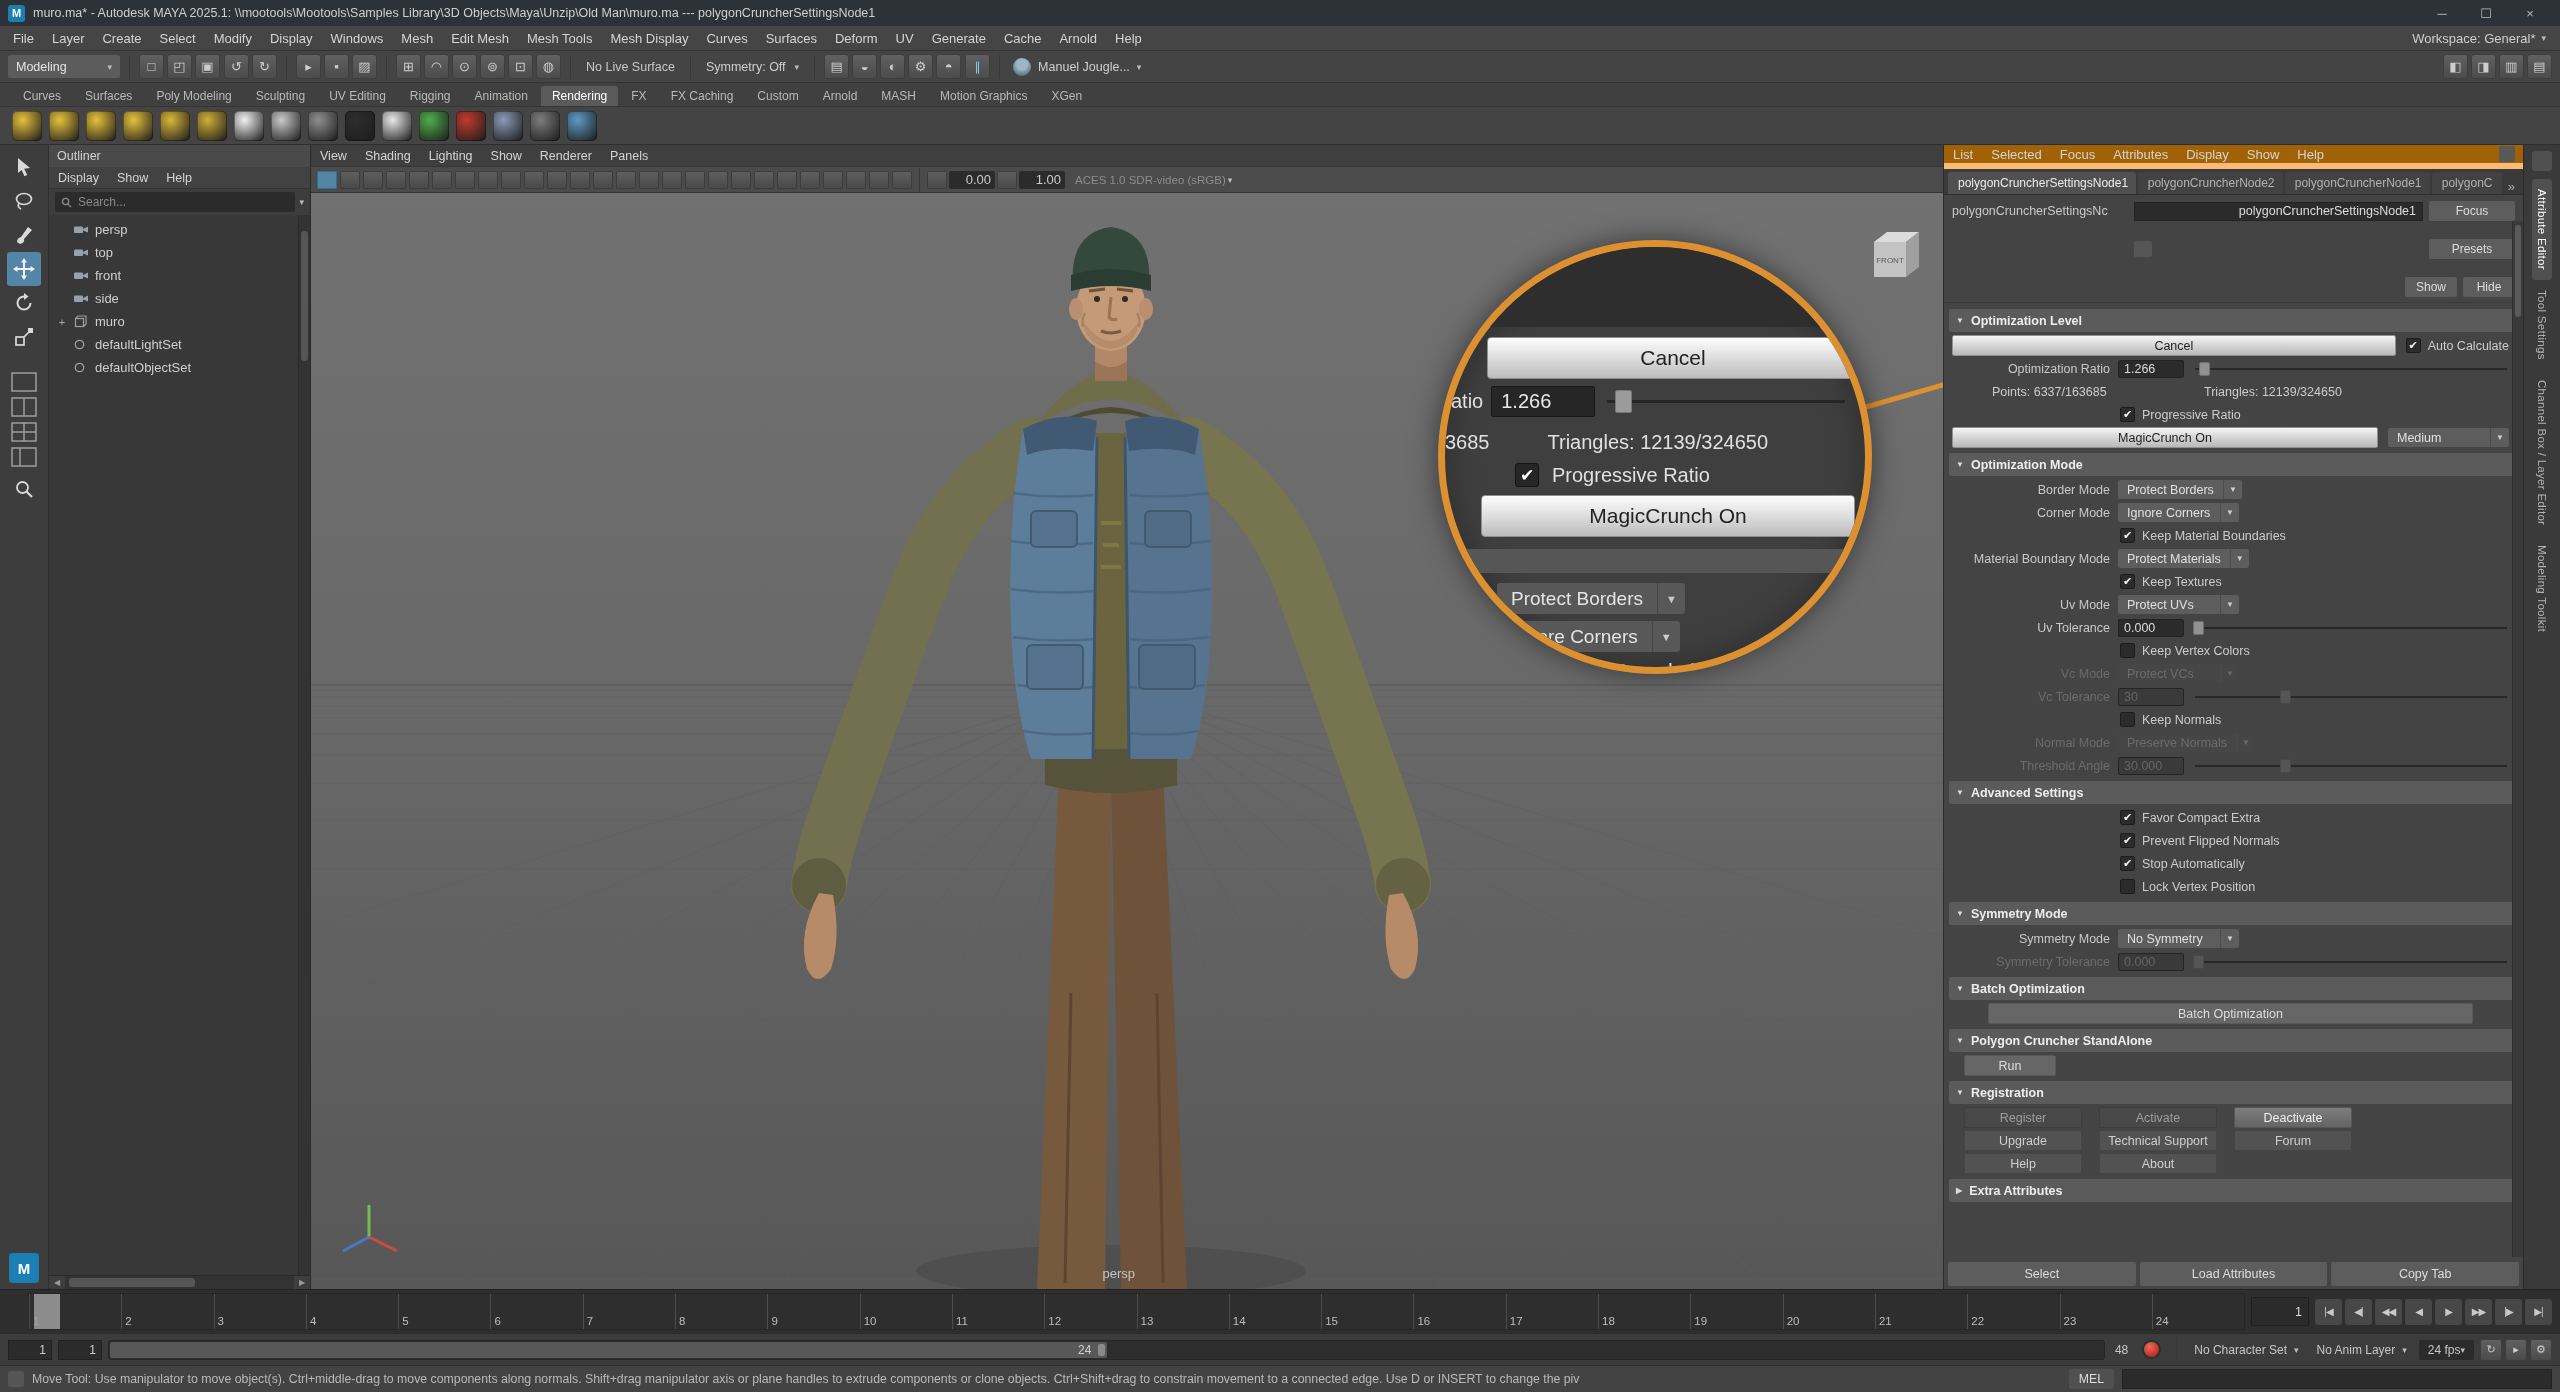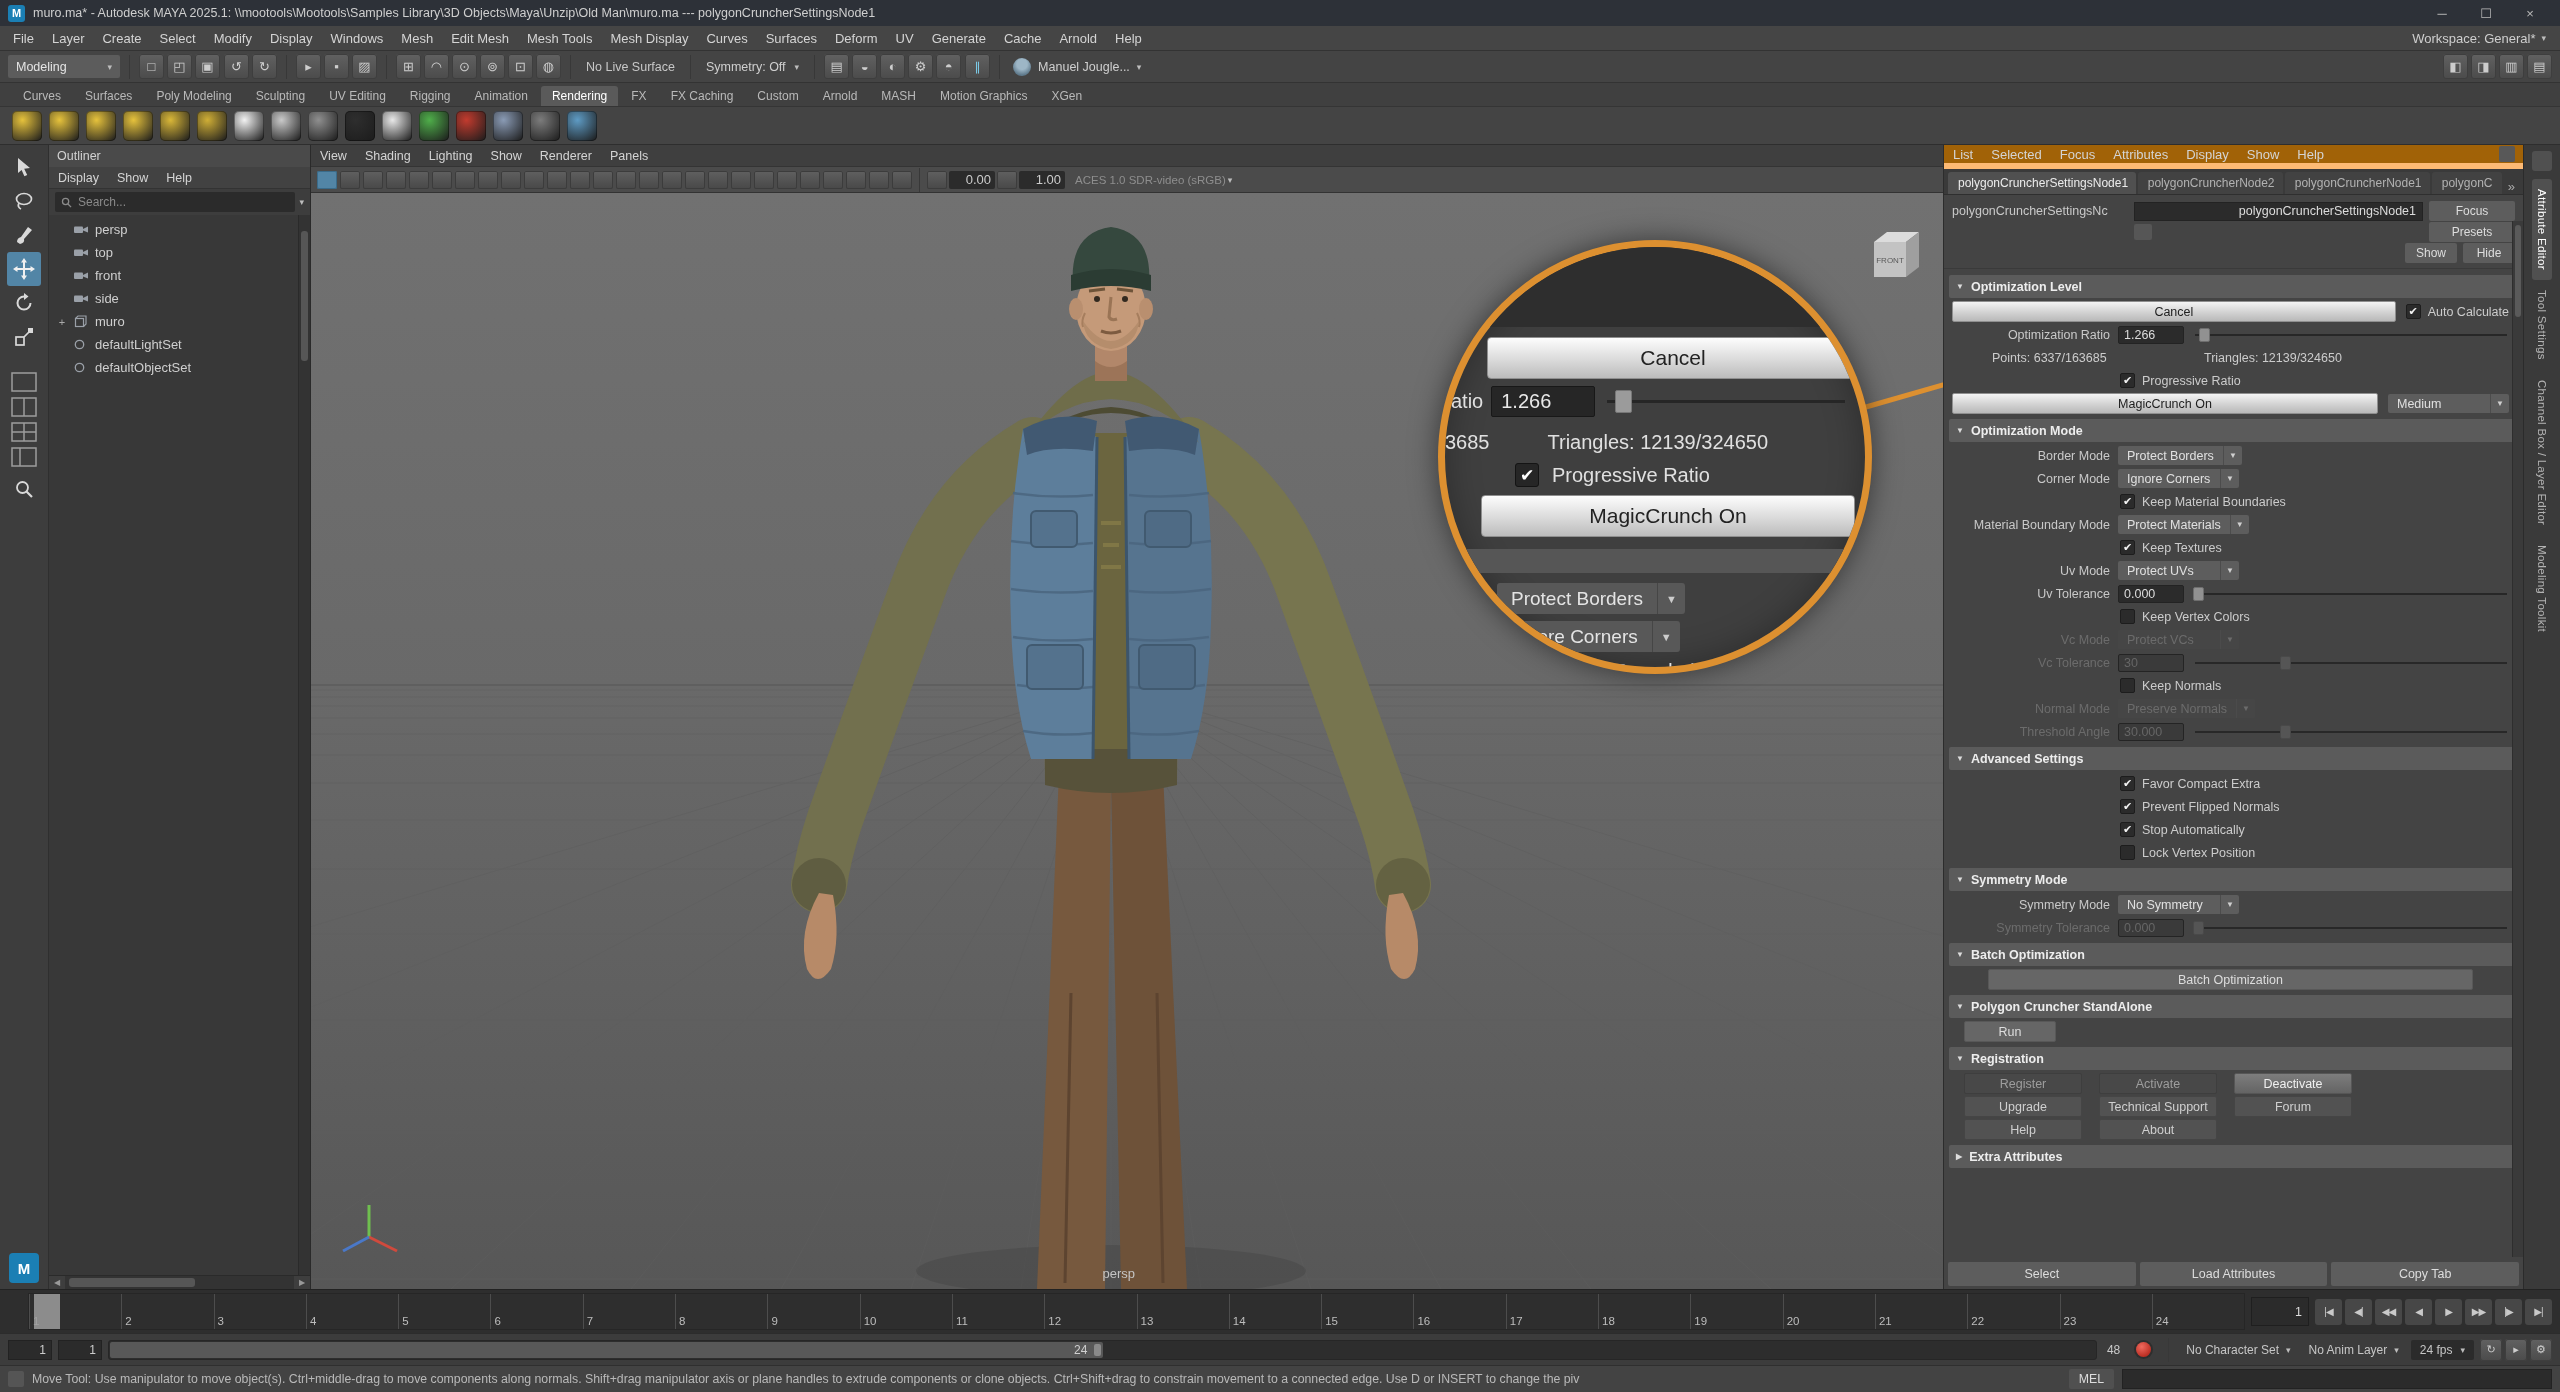--- a/index.html
+++ b/index.html
@@ -92,21 +92,21 @@
   .mag-dd1{top:336px}.mag-dd2{top:374px}
   .mag-material{position:absolute;left:56px;top:412px;display:flex;gap:13px;align-items:center;font-size:20px;color:#e0e0e0}
   
   .ae{width:580px;background:#444;border-left:1px solid #2c2c2c;display:flex;flex-direction:column;position:relative}
   .ae-menus-row{height:24px;display:flex;align-items:center;background:#a16207;border-bottom:6px solid #fdba74;padding-right:8px;flex:0 0 auto}
   .ae-pin{width:16px;height:16px;background:#585858;border-radius:2px;margin-left:auto}
   .ae-tabs{height:26px;background:#3a3a3a;display:flex;align-items:flex-end;gap:2px;padding:2px 4px 0;border-bottom:1px solid #2f2f2f;flex:0 0 auto}
   .ae-tab{padding:4px 10px;font-size:12px;color:#b2b2b2;background:#424242;border-radius:3px 3px 0 0;white-space:nowrap;overflow:hidden;max-width:196px;flex:0 1 auto}
   .ae-tab.active{background:#505050;color:#ececec}
   .ae-tab-scroll{margin-left:auto;color:#aaa;font-size:13px;padding:0 4px}
-  .ae-nodeblock{padding:6px 8px 5px;display:flex;flex-direction:column;gap:1px;border-bottom:1px solid #3a3a3a;flex:0 0 auto}
+  .ae-nodeblock{padding:6px 8px 5px;display:flex;flex-direction:column;gap:18px;border-bottom:1px solid #3a3a3a;flex:0 0 auto}
   .ae-noderow{display:flex;align-items:center;gap:6px}
   .ae-nodelabel{width:176px;color:#c9c9c9;font-size:12.5px;white-space:nowrap;overflow:hidden;flex:0 0 auto}
   .ae-nodefield{flex:1;height:19px;background:#2b2b2b;border:1px solid #232323;color:#dcdcdc;font-size:12.5px;display:flex;align-items:center;padding:0 6px;direction:rtl;overflow:hidden;white-space:nowrap}
   .ae-sbtn{width:86px;height:20px;background:#5d5d5d;border-radius:2px;color:#ddd;font-size:12px;display:flex;align-items:center;justify-content:center;flex:0 0 auto}
   .ae-sbtn.sm{width:52px}
   .ae-notes{width:18px;height:16px;background:#565656;border-radius:2px}
   .ae-body{flex:1;overflow:hidden;padding-top:2px}
   .ae-sec-header{height:23px;background:#5b5b5b;border-radius:2px;margin:4px 5px 2px;display:flex;align-items:center;gap:7px;padding:0 7px;color:#ededed;font-size:12.5px;font-weight:bold}
   .ae-tri{font-size:8px;color:#dcdcdc}
   .ae-row{display:flex;align-items:center;height:23px;padding:0 14px 0 8px;font-size:12.5px}
@@ -160,21 +160,21 @@
   
   .rangebar{height:32px;background:#3c3c3c;border-top:1px solid #2c2c2c;display:flex;align-items:center;gap:6px;padding:0 8px;font-size:12px;flex:0 0 auto}
   .rs-field{width:44px;height:20px;background:#2b2b2b;border:1px solid #222;color:#ccc;display:flex;align-items:center;justify-content:flex-end;padding:0 5px}
   .rs-track{flex:1;height:20px;background:#2d2d2d;border:1px solid #262626;border-radius:3px;position:relative}
   .rs-range{position:absolute;left:1px;top:1px;bottom:1px;width:50%;background:#585858;border-radius:2px;display:flex;align-items:center}
   .rs-endlabel{margin-left:auto;margin-right:16px;color:#d0d0d0}
   .rs-handle{position:absolute;right:2px;top:2px;bottom:2px;width:7px;background:#8a8a8a;border-radius:2px}
   .rs-end{color:#c9c9c9;margin:0 4px}
   .autokey{width:15px;height:15px;border-radius:50%;background:radial-gradient(circle at 38% 32%,#f06a5e,#b92b20 75%);box-shadow:0 0 0 2px #2e2e2e;margin:0 6px}
   .rs-dd{display:flex;align-items:center;gap:7px;color:#c6c6c6;padding:0 6px;white-space:nowrap}
-  .fps-dd{background:#2b2b2b;height:20px;display:flex;align-items:center;gap:8px;padding:0 9px;color:#c6c6c6;border-radius:2px;white-space:nowrap}
+  .fps-dd{background:#2b2b2b;height:20px;display:flex;align-items:center;padding:0 9px;color:#c6c6c6;border-radius:2px;white-space:nowrap}
   
   .helpline{height:27px;background:#434343;border-top:1px solid #2f2f2f;display:flex;align-items:center;gap:8px;padding:0 8px;font-size:12.3px;color:#b9b9b9;flex:0 0 auto}
   .help-icon{width:16px;height:16px;background:#555;border-radius:2px;flex:0 0 auto}
   .help-text{flex:1;white-space:nowrap;overflow:hidden;text-overflow:ellipsis}
   .cmd-label{background:#505050;height:20px;display:flex;align-items:center;padding:0 10px;border-radius:2px;color:#ddd;flex:0 0 auto}
   .cmd-input{width:430px;height:20px;background:#2b2b2b;border:1px solid #222;color:#ddd;font-size:12px;flex:0 0 auto}
 </style>
 </head>
 <body>
 

